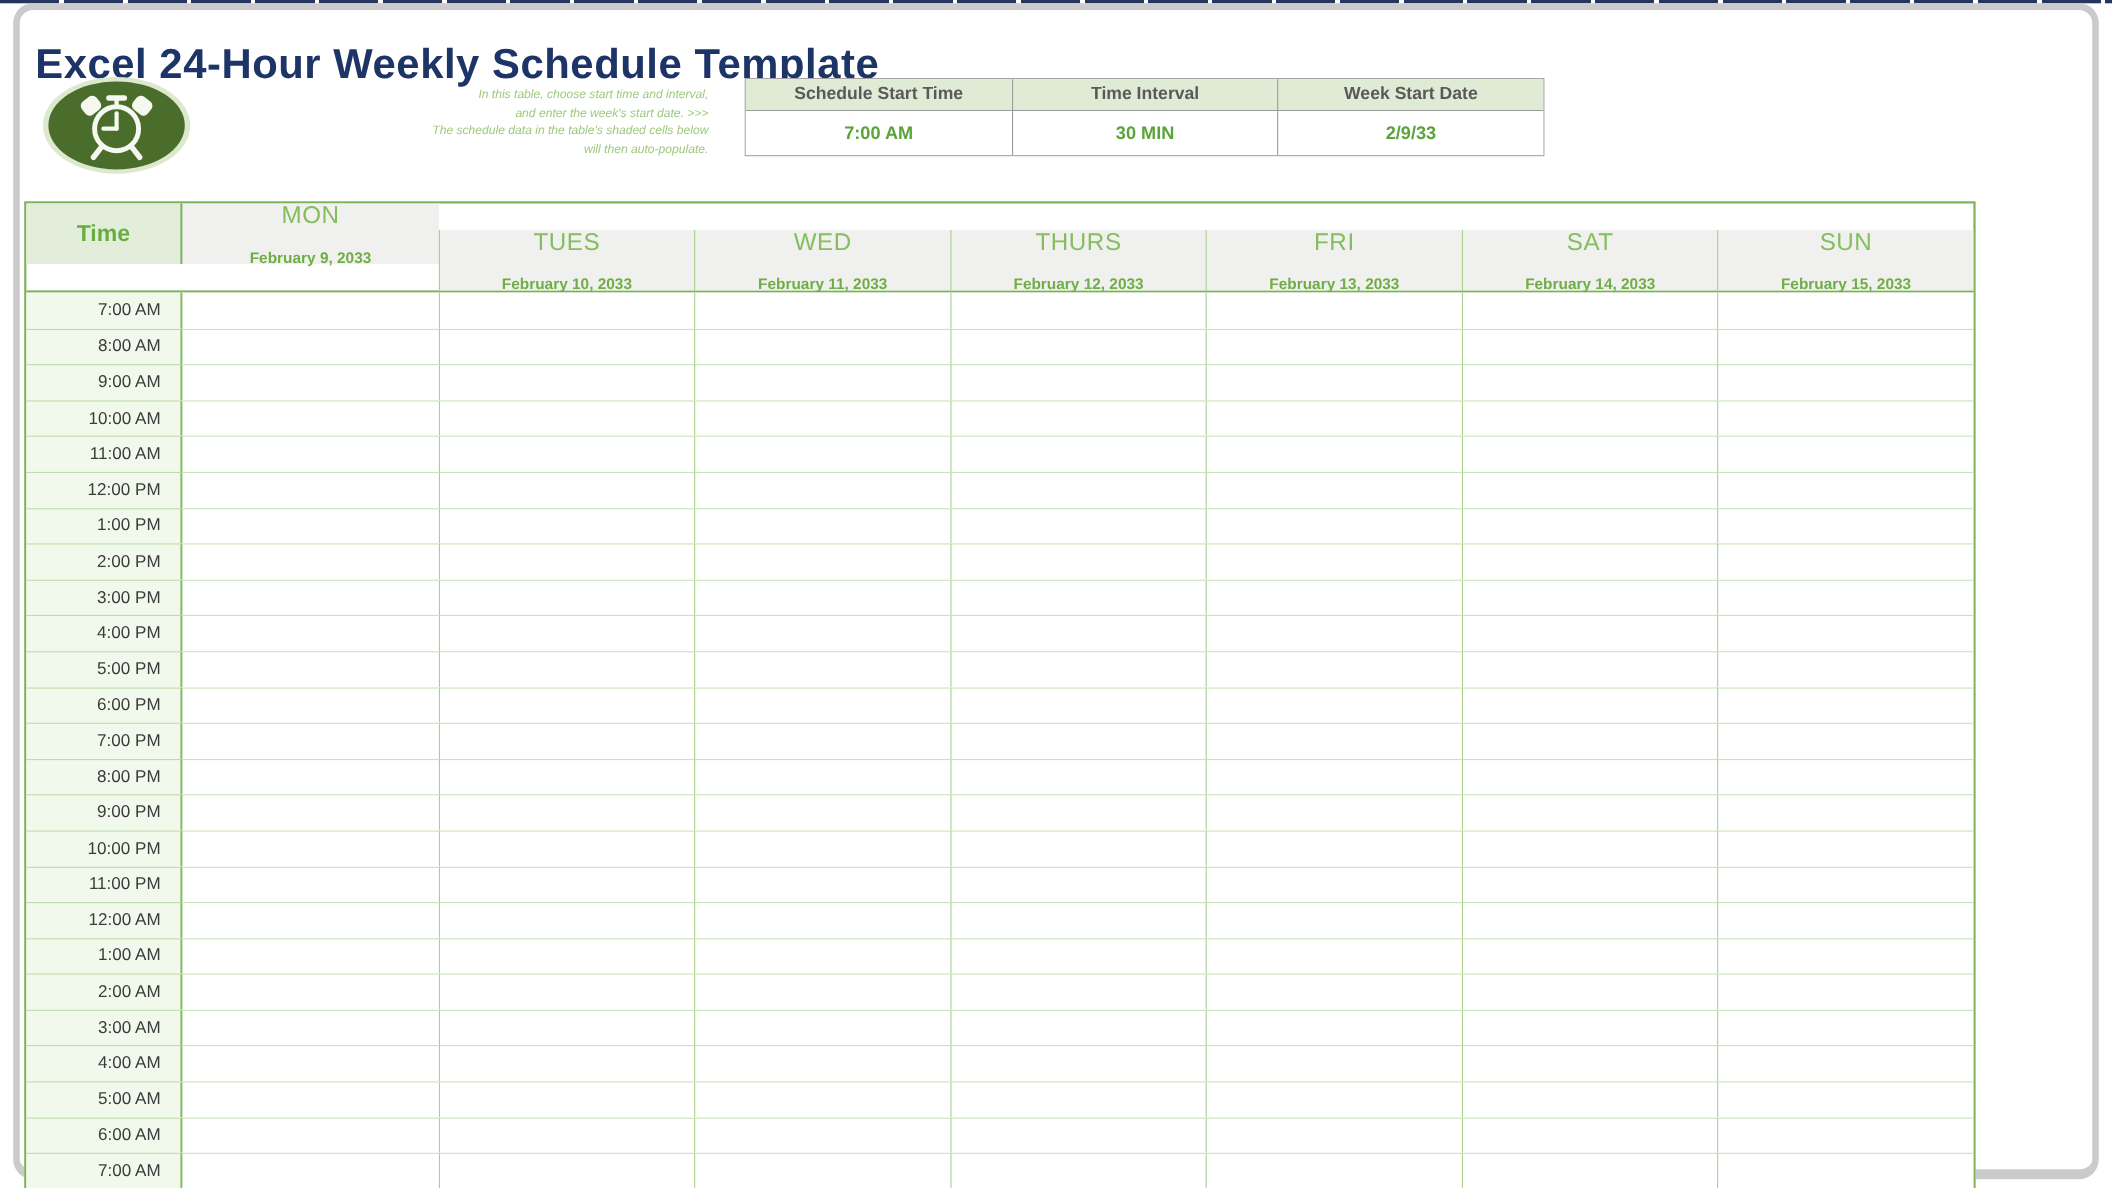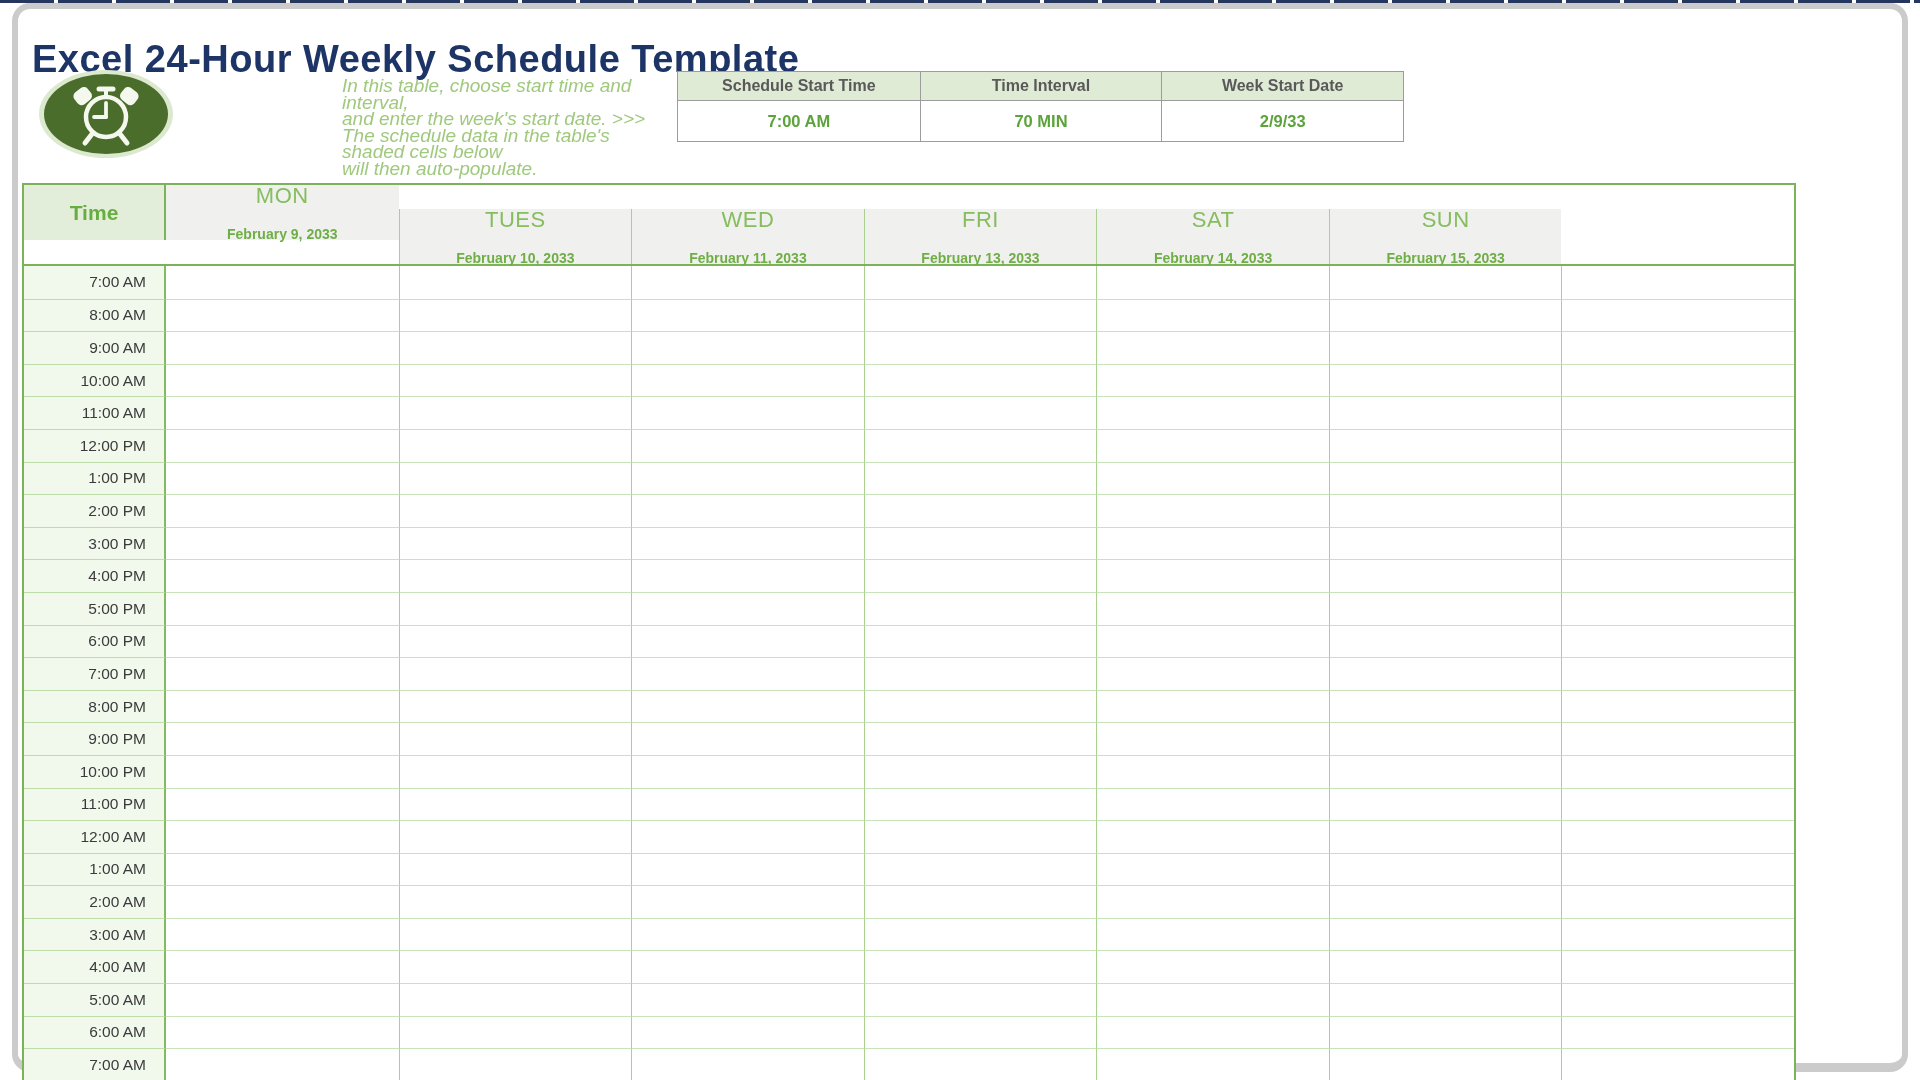--- a/index.html
+++ b/index.html
@@ -31,23 +31,23 @@
   .page-title {
     position:absolute; left:14px; top:4px;
     font-size:38px; font-weight:bold; color:#1d3467;
     letter-spacing:0.5px;
     white-space:nowrap;
   }
 
   .clock-icon { position:absolute; left:20px; top:60px; width:136px; height:90px; }
 
   .instructions {
-    position:absolute; left:324px; top:69px; width:312px;
-    text-align:left; font-style:italic;
-    font-size:19px; line-height:16.5px; color:#9fc97d;
+    position:absolute; left:314px; top:69px; width:312px;
+    text-align:right; font-style:italic;
+    font-size:11px; line-height:16.5px; color:#9fc97d;
     white-space:pre-line;
   }
 
   
   .settings {
     position:absolute; left:659px; top:62px; width:727px;
     display:grid; grid-template-columns:repeat(3,1fr);
     border:1.5px solid #9c9c9c;
     background:#ffffff;
   }
@@ -136,40 +136,44 @@
   <div class="instructions">In this table, choose start time and interval,
 and enter the week's start date. &gt;&gt;&gt;
 The schedule data in the table's shaded cells below
 will then auto-populate.</div>
 
   <div class="settings">
     <div class="s-label">Schedule Start Time</div>
     <div class="s-label">Time Interval</div>
     <div class="s-label">Week Start Date</div>
     <div class="s-value">7:00 AM</div>
-    <div class="s-value">70 MIN</div>
+    <div class="s-value">30 MIN</div>
     <div class="s-value">2/9/33</div>
   </div>
 
   <div class="schedule">
     <div class="sched-head">
       <div class="time-head">Time</div>
       <div class="day-head">
         <span class="day-name">MON</span>
         <span class="day-date">February 9, 2033</span>
       </div>
       <div class="day-head">
         <span class="day-name">TUES</span>
         <span class="day-date">February 10, 2033</span>
       </div>
       <div class="day-head">
         <span class="day-name">WED</span>
         <span class="day-date">February 11, 2033</span>
       </div>
       <div class="day-head">
+        <span class="day-name">THURS</span>
+        <span class="day-date">February 12, 2033</span>
+      </div>
+      <div class="day-head">
         <span class="day-name">FRI</span>
         <span class="day-date">February 13, 2033</span>
       </div>
       <div class="day-head">
         <span class="day-name">SAT</span>
         <span class="day-date">February 14, 2033</span>
       </div>
       <div class="day-head">
         <span class="day-name">SUN</span>
         <span class="day-date">February 15, 2033</span>

